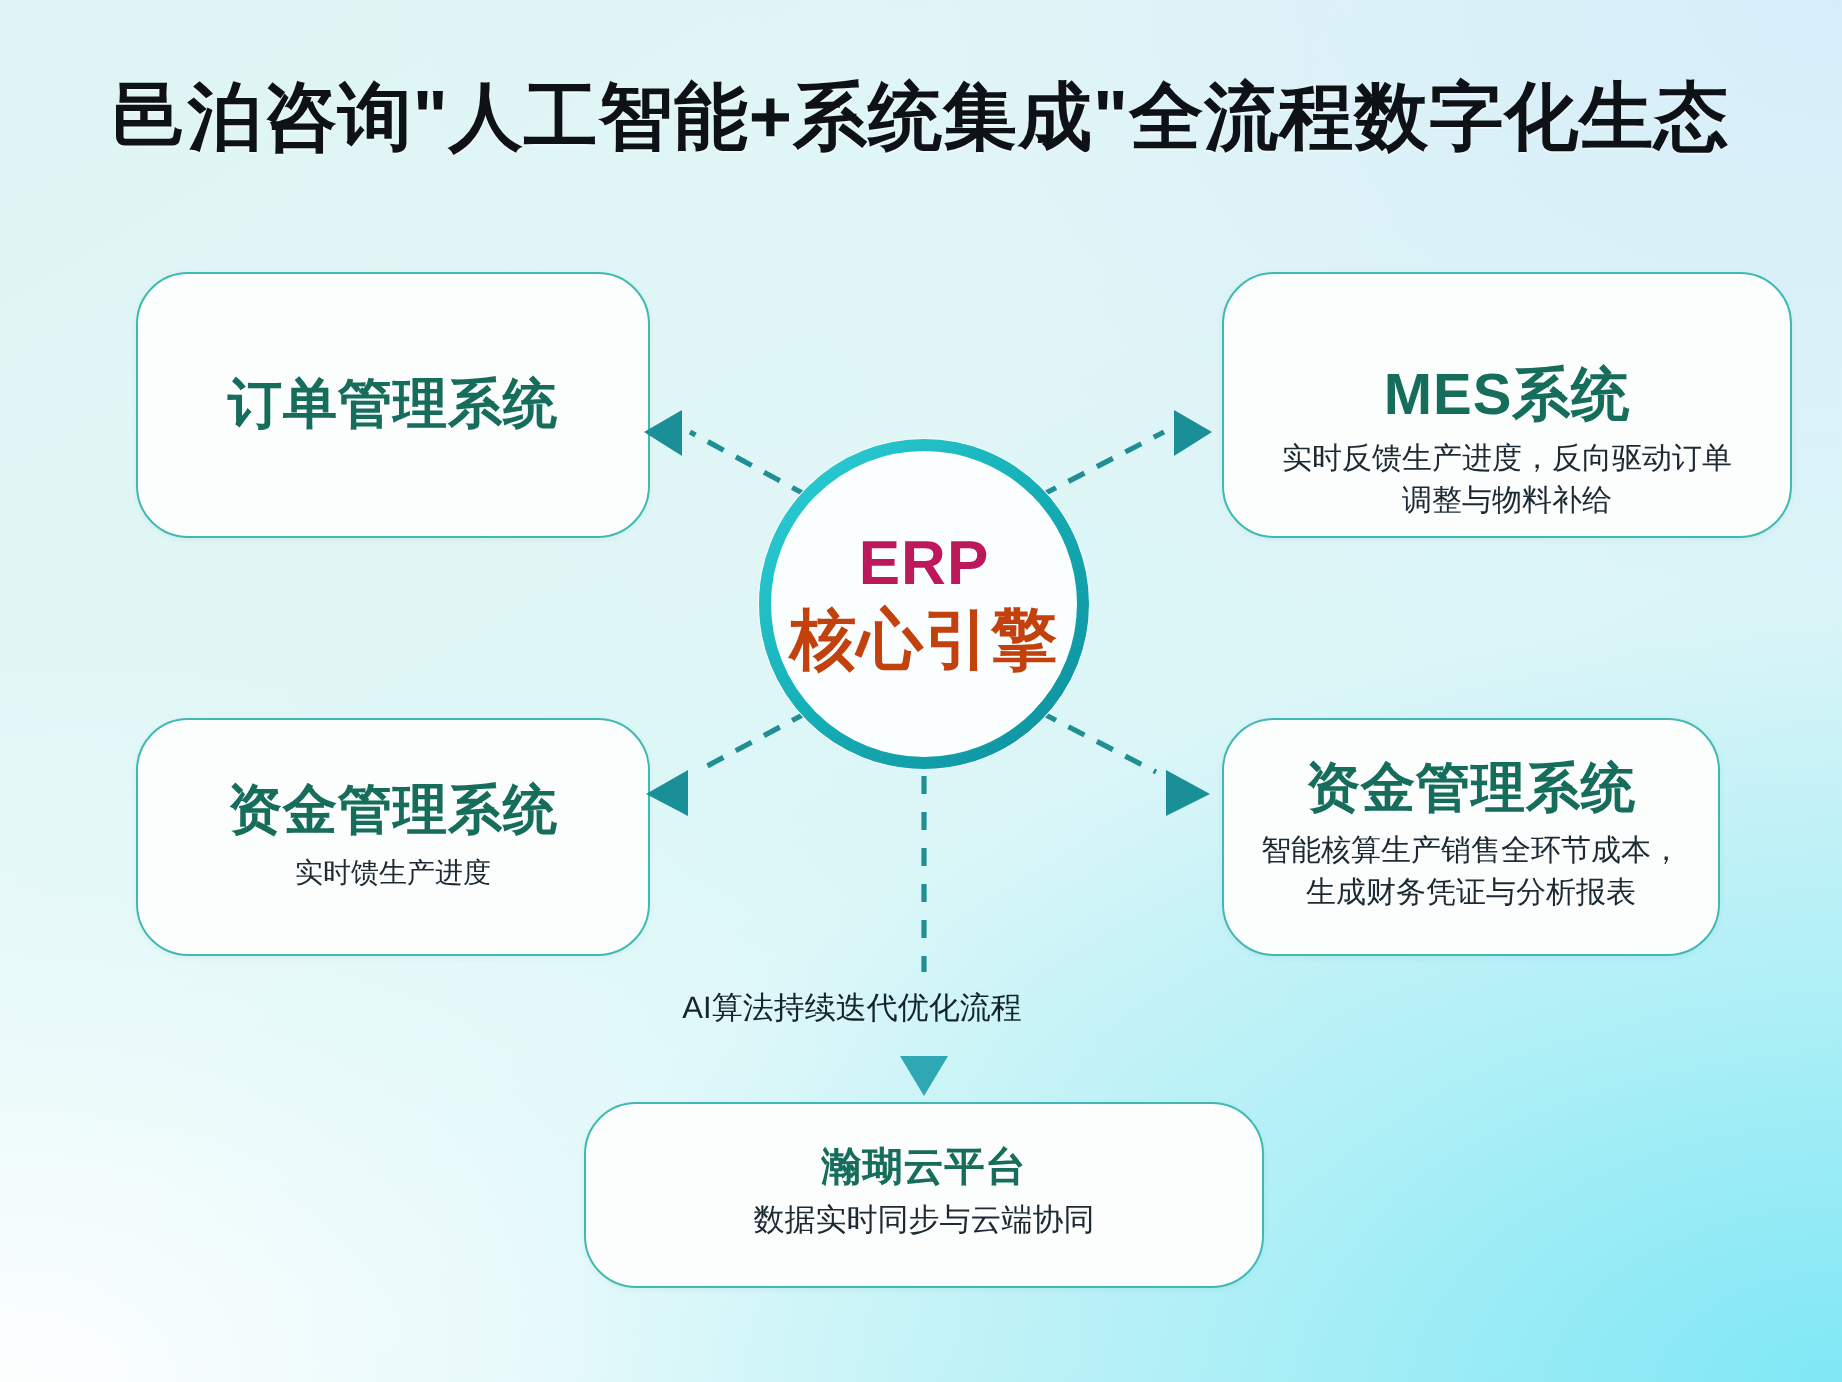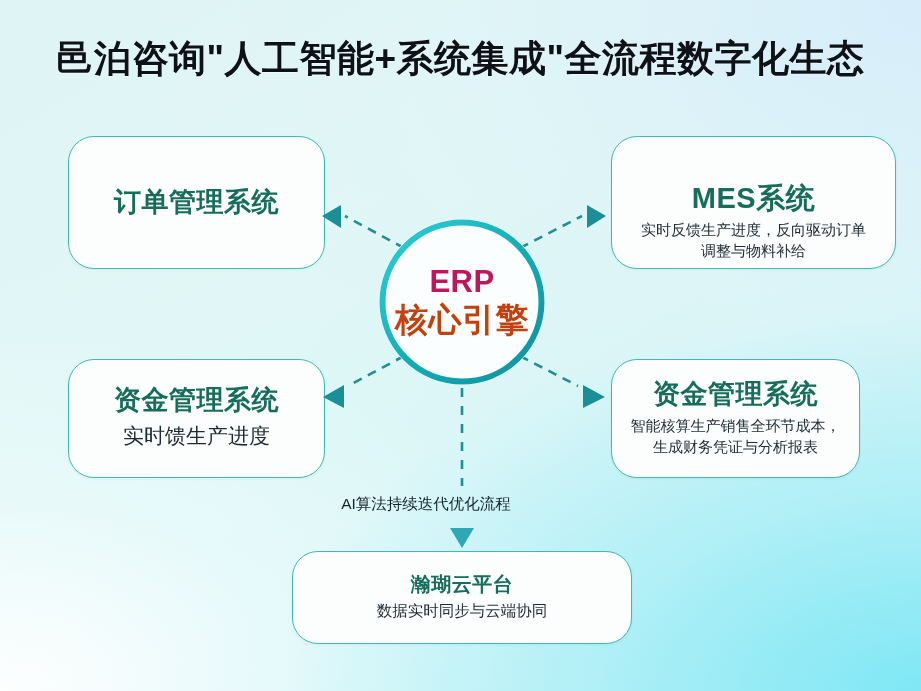--- a/index.html
+++ b/index.html
@@ -79,21 +79,21 @@
   #card-cloud      { left: 292px; top: 551px; width: 340px; height: 93px; }
 
   #card-order .card-title      { font-size: 27px; }
   #card-mes .card-title        { font-size: 29px; }
   #card-fund-left .card-title  { font-size: 27px; }
   #card-fund-right .card-title { font-size: 27px; }
   #card-cloud .card-title      { font-size: 20px; text-align: right; }
 
   #card-order .card-body      { font-size: 15.5px; max-width: 215px; }
   #card-mes .card-body        { font-size: 15px;   max-width: 232px; }
-  #card-fund-left .card-body  { font-size: 21px; }
+  #card-fund-left .card-body  { font-size: 14px; }
   #card-fund-right .card-body { font-size: 15px;   max-width: 232px; }
   #card-cloud .card-body      { font-size: 15.5px; }
 
   
   #hub {
     position: absolute;
     left: 379px;
     top: 219px;
     width: 166px;
     height: 166px;

